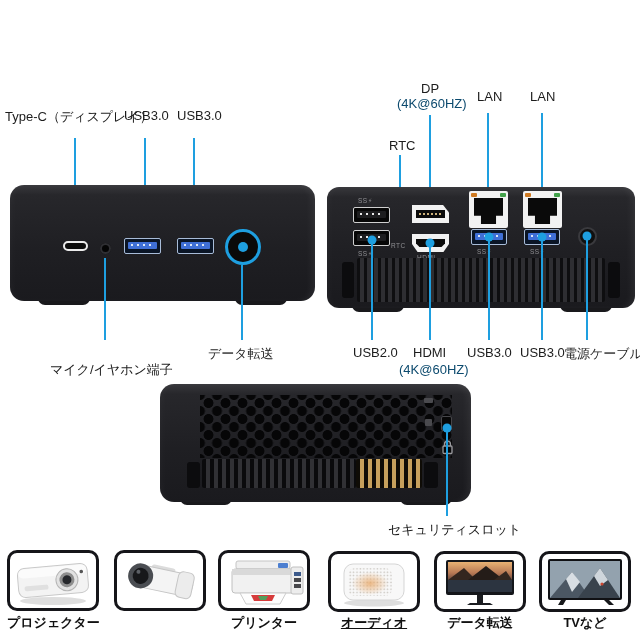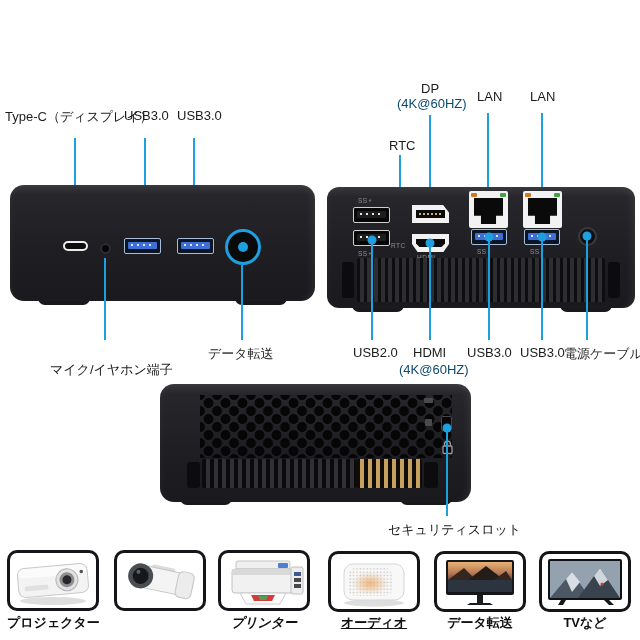--- a/index.html
+++ b/index.html
@@ -276,19 +276,19 @@
         <polygon points="36,44 58,14 78,44" fill="#39434d"></polygon>
         <polygon points="52,22 58,14 66,26 58,32" fill="#cfd6dc"></polygon>
         <circle cx="60" cy="30" r="1.6" fill="#c9452f"></circle>
         <polygon points="16,51 21,51 24,46 19,46" fill="#17181b"></polygon>
         <polygon points="62,46 67,51 72,51 67,46" fill="#17181b"></polygon>
       </svg>
     </div>
 
     <div class="devlbl" style="left:7px;text-align:right;">プロジェクター</div>
     <div class="devlbl" style="left:114px;margin-top:31px;">カメラ</div>
-    <div class="devlbl" style="left:218px;font-style:italic;">プリンター</div>
+    <div class="devlbl" style="left:218px;">プリンター</div>
     <div class="devlbl" style="left:328px;text-decoration:underline;">オーディオ</div>
     <div class="devlbl" style="left:434px;">データ転送</div>
     <div class="devlbl" style="left:539px;">TVなど</div>
   </div>
 
 </div>
 
 </body></html>

